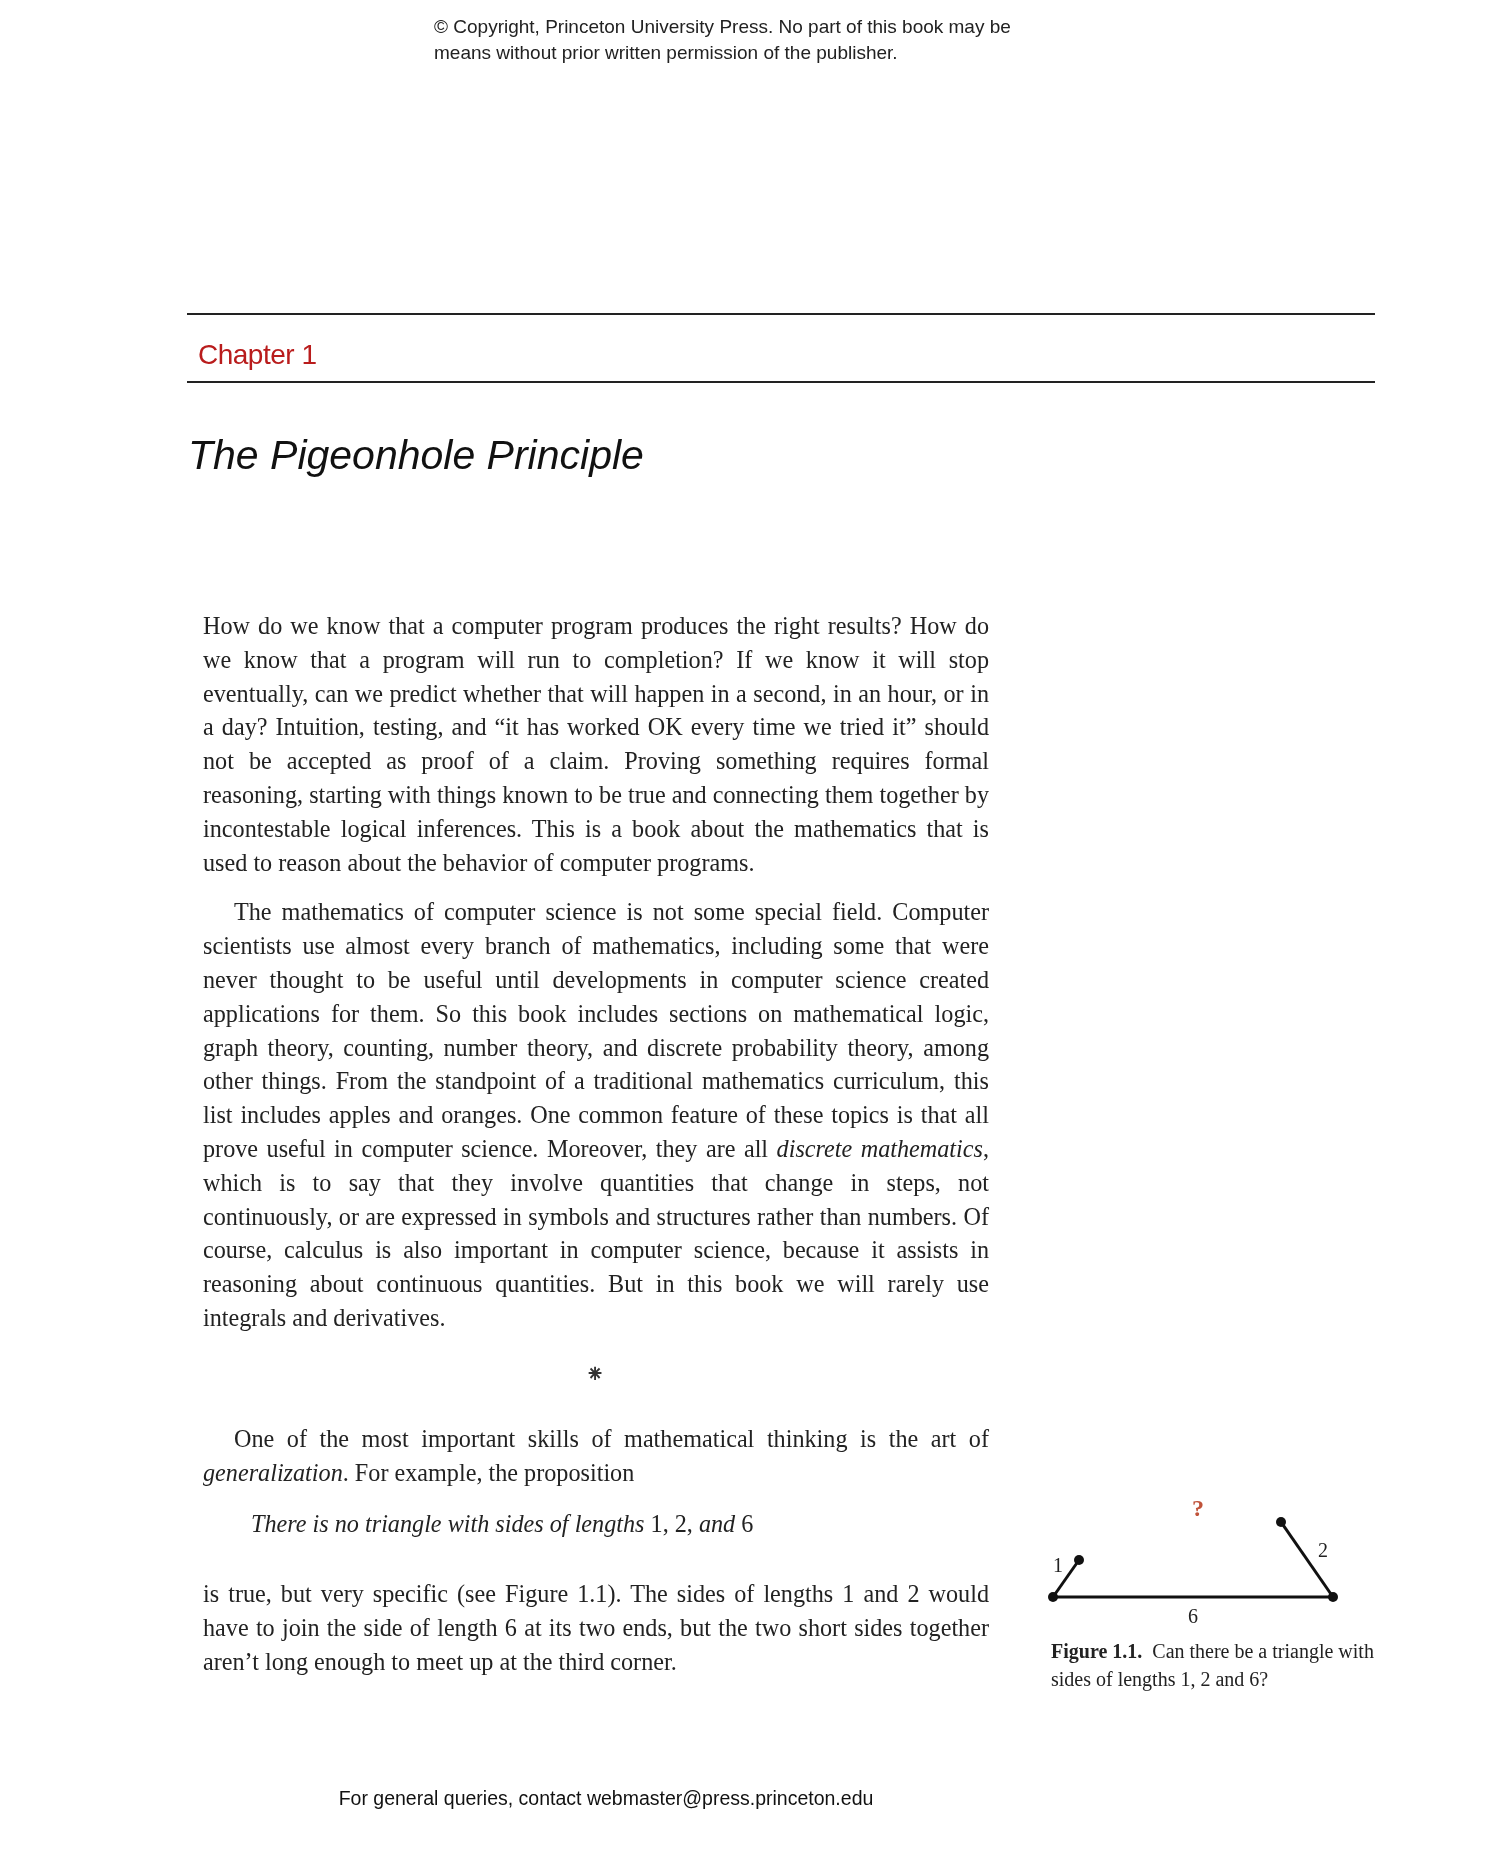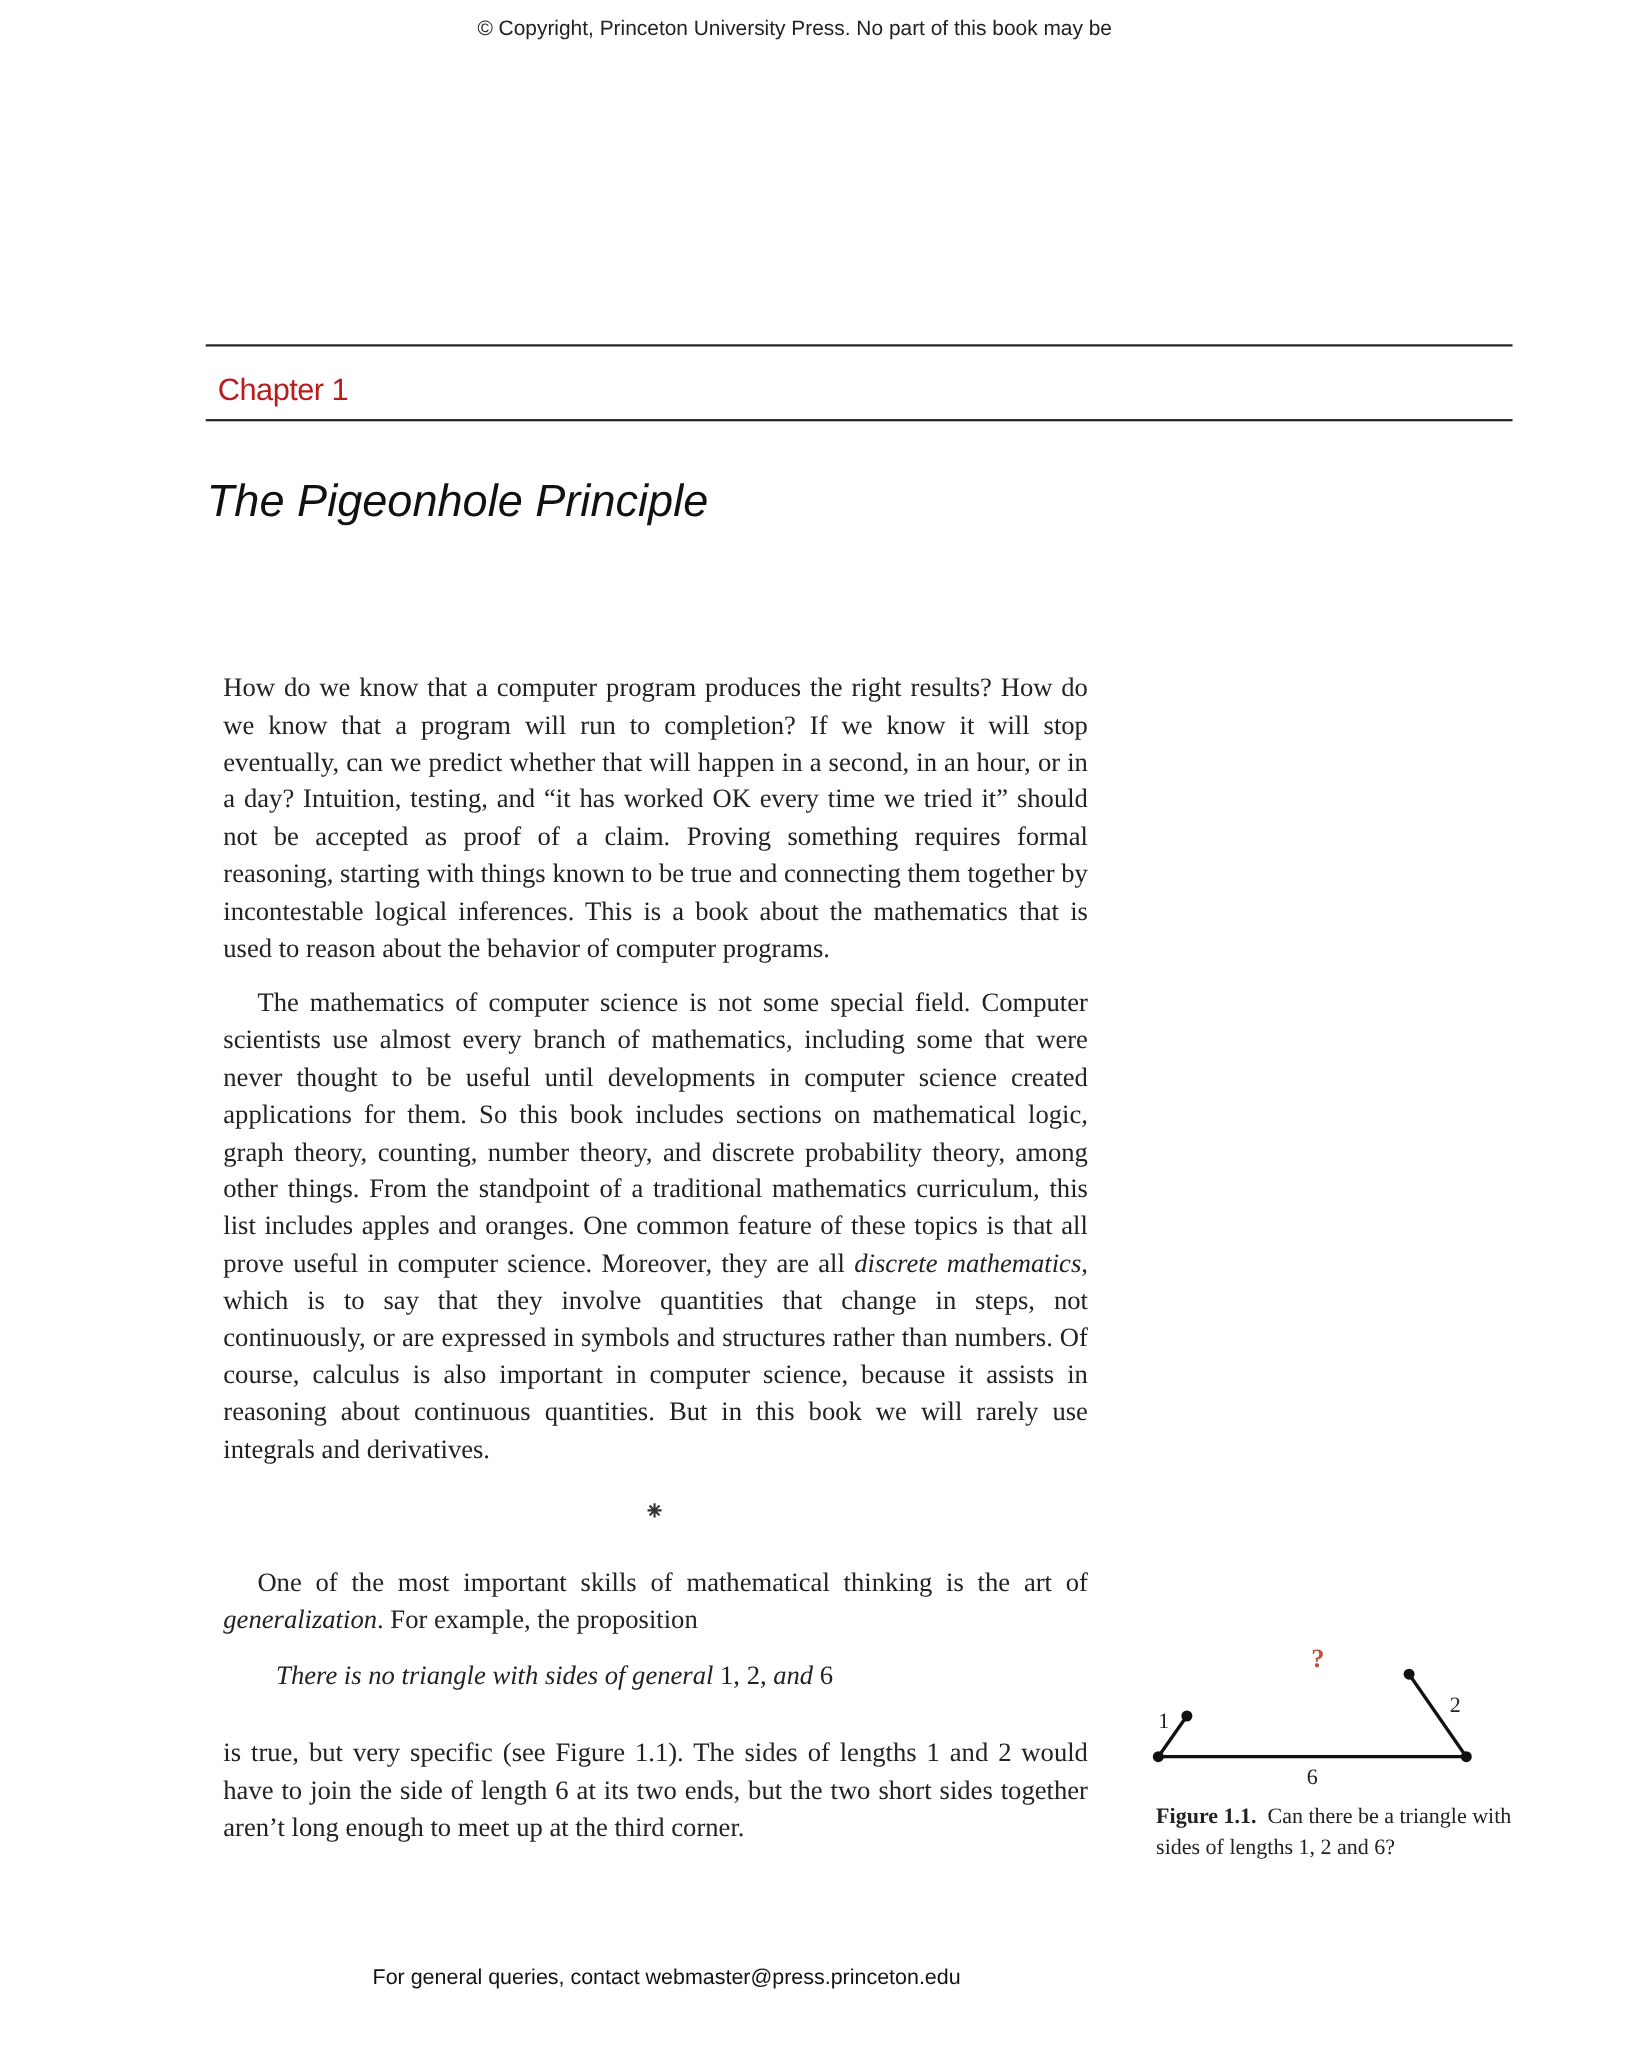--- a/index.html
+++ b/index.html
@@ -43,40 +43,41 @@
   .footer {
     position:absolute; left:0; top:1787px; width:1212px; text-align:center;
     font-family:Liberation Sans, sans-serif; font-size:19.5px; color:#111;
   }
 </style>
 </head>
 <body>
 
 <div class="copyright">
   <div>© Copyright, Princeton University Press. No part of this book may be</div>
+  <div>means without prior written permission of the publisher.</div>
 </div>
 
 <div class="rule" style="top:313px;"></div>
 <div class="chapter-label">Chapter 1</div>
 <div class="rule" style="top:381px;"></div>
 
 <div class="chapter-title">The Pigeonhole Principle</div>
 
 <div class="body-text" style="top:593px;">
   <p>How do we know that a computer program produces the right results? How do we know that a program will run to completion? If we know it will stop eventually, can we predict whether that will happen in a second, in an hour, or in a day? Intuition, testing, and “it has worked OK every time we tried it” should not be accepted as proof of a claim. Proving something requires formal reasoning, starting with things known to be true and con­necting them together by incontestable logical inferences. This is a book about the mathematics that is used to reason about the behavior of computer programs.</p>
   <p class="indent"><span>The mathematics of computer science is not some special field. Com­puter scientists use almost every branch of mathematics, including some that were never thought to be useful until developments in computer science created applications for them. So this book includes sections on mathemat­ical logic, graph theory, counting, number theory, and discrete probability theory, among other things. From the standpoint of a traditional mathemat­ics curriculum, this list includes apples and oranges. One common feature of these topics is that all prove useful in computer science. Moreover, they are all </span><i>discrete mathematics</i><span>, which is to say that they involve quantities that change in steps, not continuously, or are expressed in symbols and structures rather than numbers. Of course, calculus is also important in computer sci­ence, because it assists in reasoning about continuous quantities. But in this book we will rarely use integrals and derivatives.</span></p>
 </div>
 
 <div class="dinkus">⁕</div>
 
 <div class="body-text" style="top:1406px;">
   <p class="indent"><span>One of the most important skills of mathematical thinking is the art of </span><i>generalization</i><span>. For example, the proposition</span></p>
 </div>
 
-<div class="proposition"><span class="it">There is no triangle with sides of general</span><span> 1, 2, </span><span class="it">and</span><span> 6</span></div>
+<div class="proposition"><span class="it">There is no triangle with sides of lengths</span><span> 1, 2, </span><span class="it">and</span><span> 6</span></div>
 
 <div class="body-text" style="top:1561px;">
   <p>is true, but very specific (see Figure 1.1). The sides of lengths 1 and 2 would have to join the side of length 6 at its two ends, but the two short sides together aren’t long enough to meet up at the third corner.</p>
 </div>
 
 <div class="figure">
   <svg width="340" height="140" viewBox="0 0 340 140">
     <line x1="13" y1="102" x2="293" y2="102" stroke="#111" stroke-width="3"></line>
     <line x1="13" y1="102" x2="39" y2="65" stroke="#111" stroke-width="3"></line>
     <line x1="293" y1="102" x2="241" y2="27" stroke="#111" stroke-width="3"></line>

